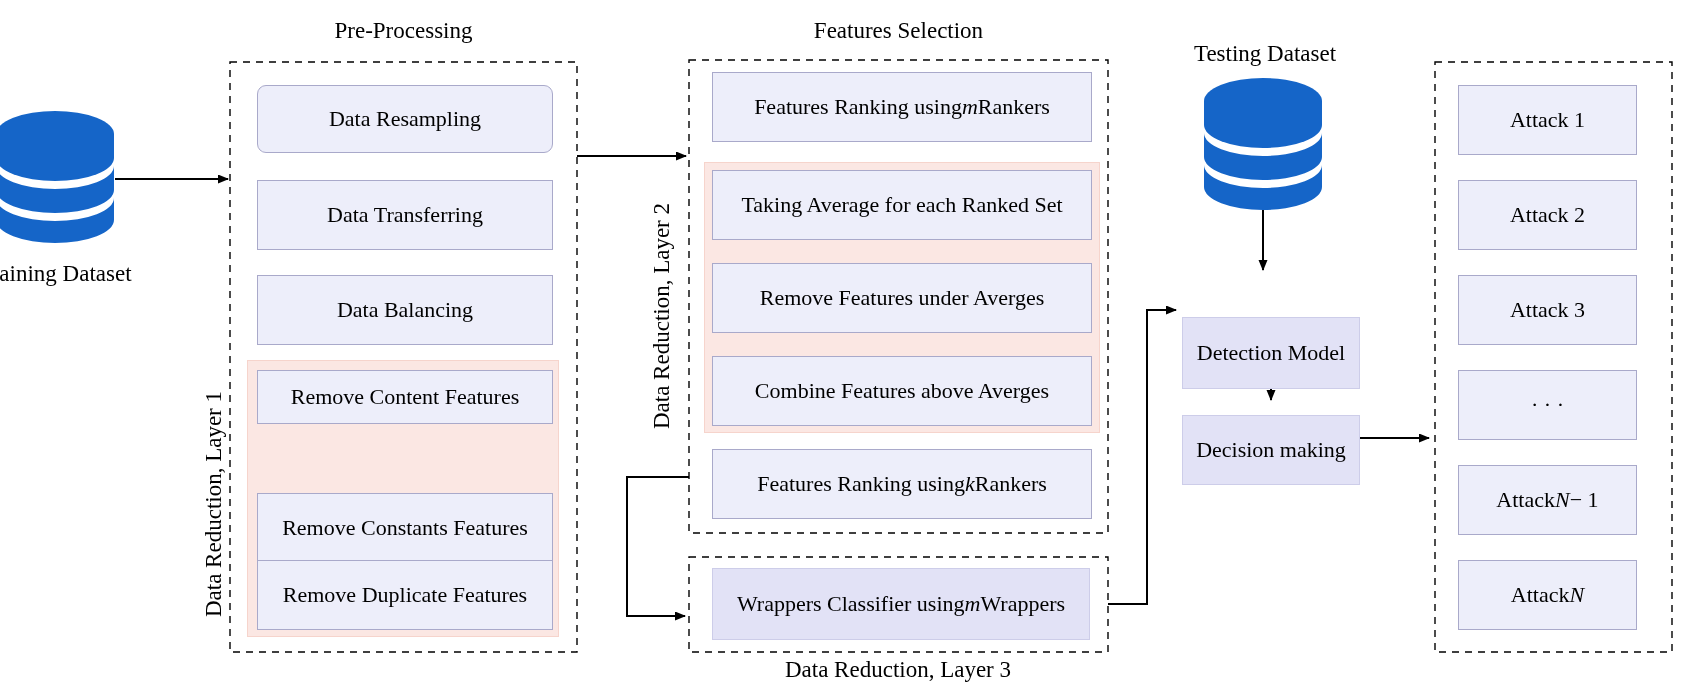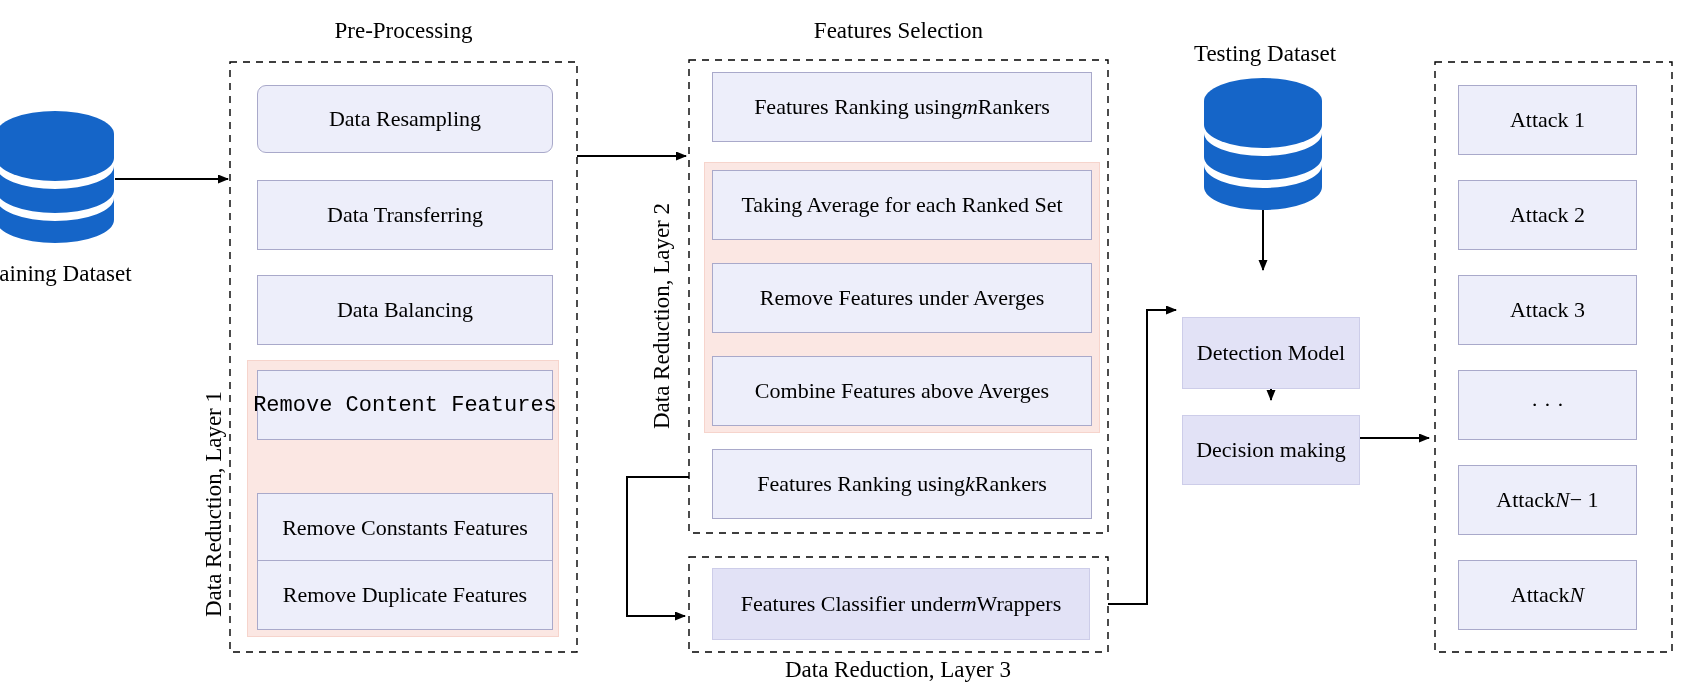--- a/index.html
+++ b/index.html
@@ -84,21 +84,21 @@
 
   <div class="box" style="left:257px; top:85px;  width:296px; height:68px;border-radius:9px;">
     <span>Data Resampling</span>
     </div>
   <div class="box" style="left:257px; top:180px; width:296px; height:70px;">
     <span>Data Transferring</span>
     </div>
   <div class="box" style="left:257px; top:275px; width:296px; height:70px;">
     <span>Data Balancing</span>
     </div>
-  <div class="box" style="left:257px; top:370px; width:296px; height:70px;font-family:Liberation Mono, monospace;">
+  <div class="box" style="left:257px; top:370px; width:296px; height:54px;">
     <span>Remove Content Features</span>
     </div>
   <div class="box" style="left:257px; top:465px; width:296px; height:70px;margin-top:28px;">
     <span>Remove Constants Features</span>
     </div>
   <div class="box" style="left:257px; top:560px; width:296px; height:70px;">
     <span>Remove Duplicate Features</span>
     </div>
 
   <div class="box" style="left:712px; top:72px;  width:380px; height:70px;">
@@ -121,21 +121,21 @@
       <span class="var"></span>
       <span></span>
     </div>
   <div class="box" style="left:712px; top:449px; width:380px; height:70px;">
     <span>Features Ranking using </span>
       <span class="var">k</span>
       <span> Rankers</span>
     </div>
 
   <div class="box dark" style="left:712px; top:568px; width:378px; height:72px;">
-    <span>Features Classifier under </span>
+    <span>Wrappers Classifier using </span>
       <span class="var">m</span>
       <span> Wrappers</span>
     </div>
 
   <div class="box dark" style="left:1182px; top:273px; width:178px; height:72px;margin-top:44px;">
     <span>Detection Model</span>
     </div>
   <div class="box dark" style="left:1182px; top:403px; width:178px; height:70px;margin-top:12px;">
     <span>Decision making</span>
     </div>

